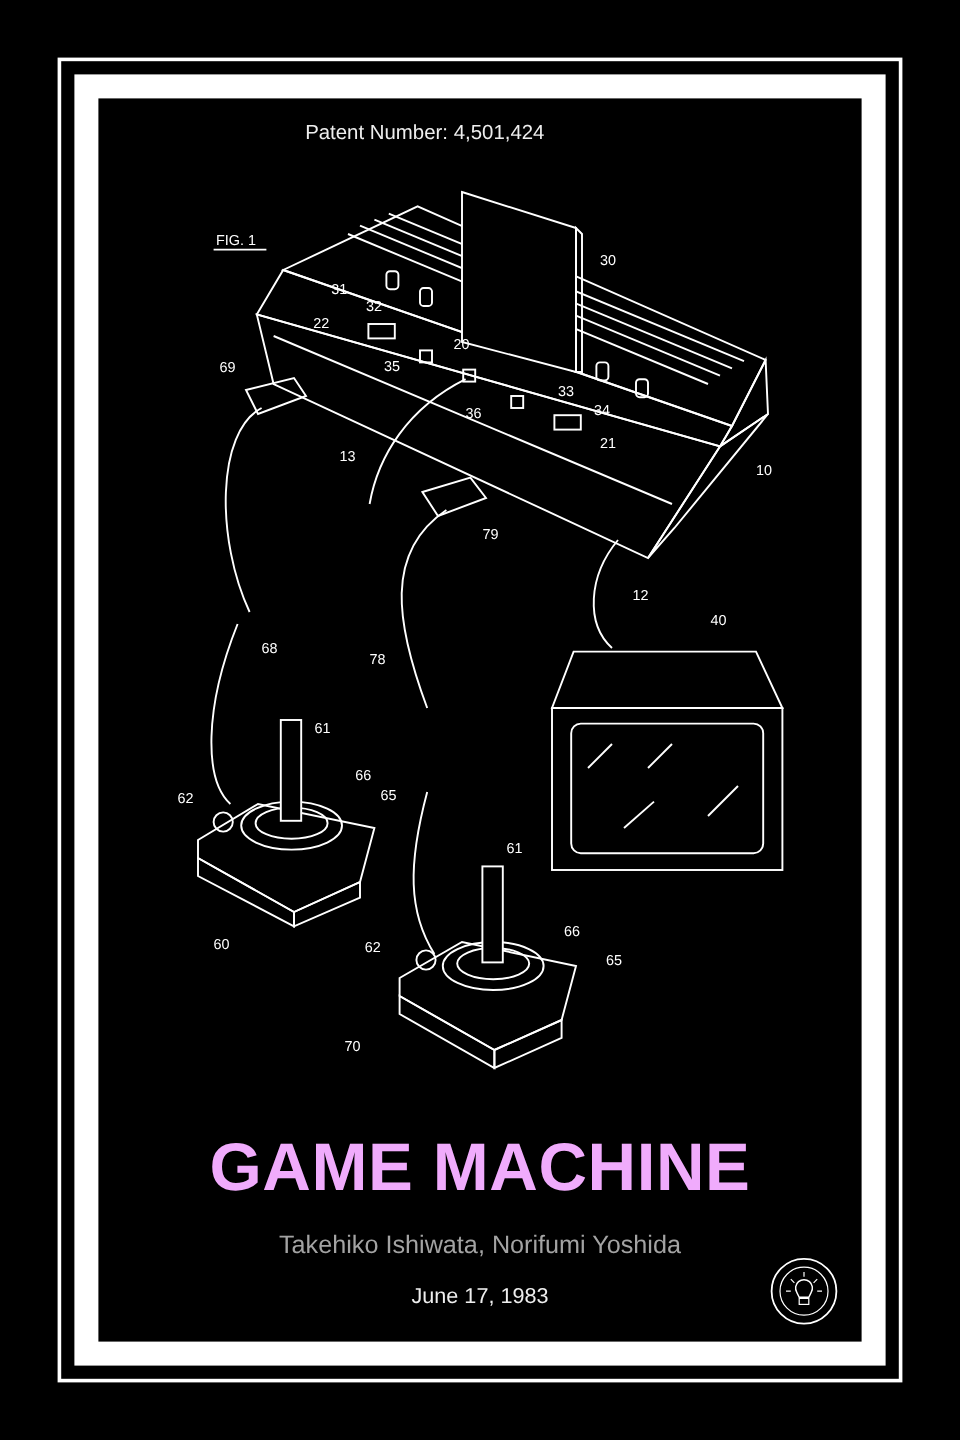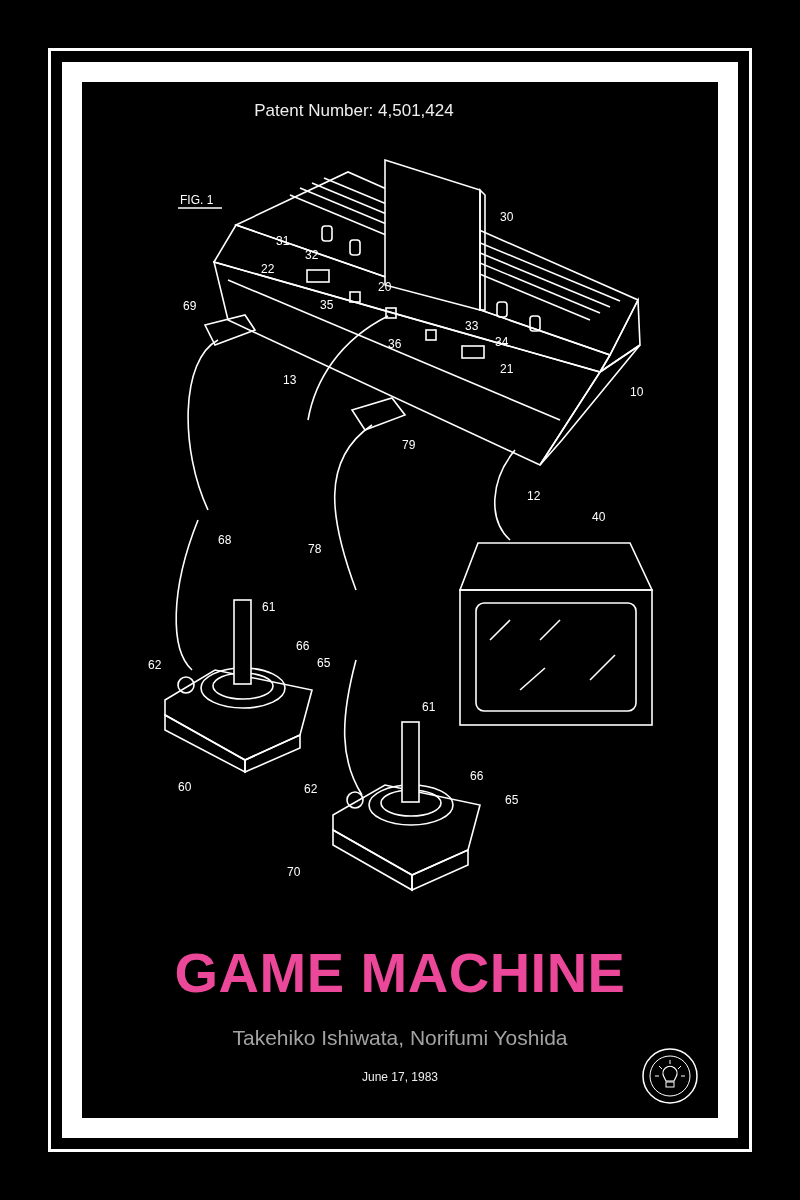--- a/index.html
+++ b/index.html
@@ -1,23 +1,23 @@
 <!DOCTYPE html>
 <html><head>
 <meta charset="utf-8">
 <style>
   html, body { margin:0; padding:0; background:#000; }
   body { width:800px; height:1200px; position:relative; overflow:hidden; font-family:"Liberation Sans", sans-serif; color:#fff; }
   .frame-outer { position:absolute; left:48px; top:48px; width:704px; height:1104px; box-sizing:border-box; border:3px solid #fff; }
   .frame-thick { position:absolute; left:62px; top:62px; width:676px; height:1076px; box-sizing:border-box; border:20px solid #fff; background:#000; }
   .patent-number { position:absolute; left:0; width:708px; top:101px; text-align:center; font-size:17px; color:#eee; }
   .drawing { position:absolute; left:0; top:0; width:800px; height:1200px; }
-  .title { position:absolute; left:0; width:800px; top:940px; text-align:center; font-weight:bold; font-size:56px; letter-spacing:0.5px; color:#ec4899; }
+  .title { position:absolute; left:0; width:800px; top:940px; text-align:center; font-weight:bold; font-size:56px; letter-spacing:0.5px; color:#f0abfc; }
   .inventors { position:absolute; left:0; width:800px; top:1026px; text-align:center; font-size:21px; color:#a3a3a3; }
-  .date { position:absolute; left:0; width:800px; top:1070px; text-align:center; font-size:12px; color:#eee; }
+  .date { position:absolute; left:0; width:800px; top:1070px; text-align:center; font-size:18px; color:#eee; }
   .seal { position:absolute; left:641px; top:1047px; width:58px; height:58px; }
   svg text { font-family:"Liberation Sans", sans-serif; fill:#fff; }
 </style>
 </head>
 <body>
 
 <div class="frame-outer"></div>
 <div class="frame-thick"></div>
 
 <div class="patent-number">Patent Number: 4,501,424</div>

